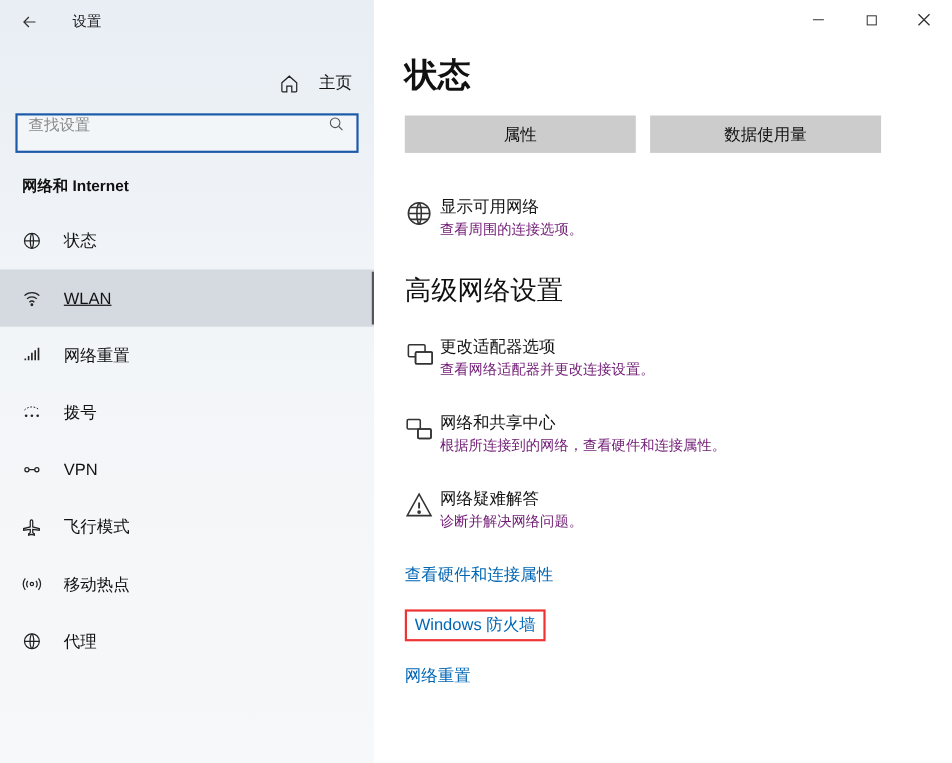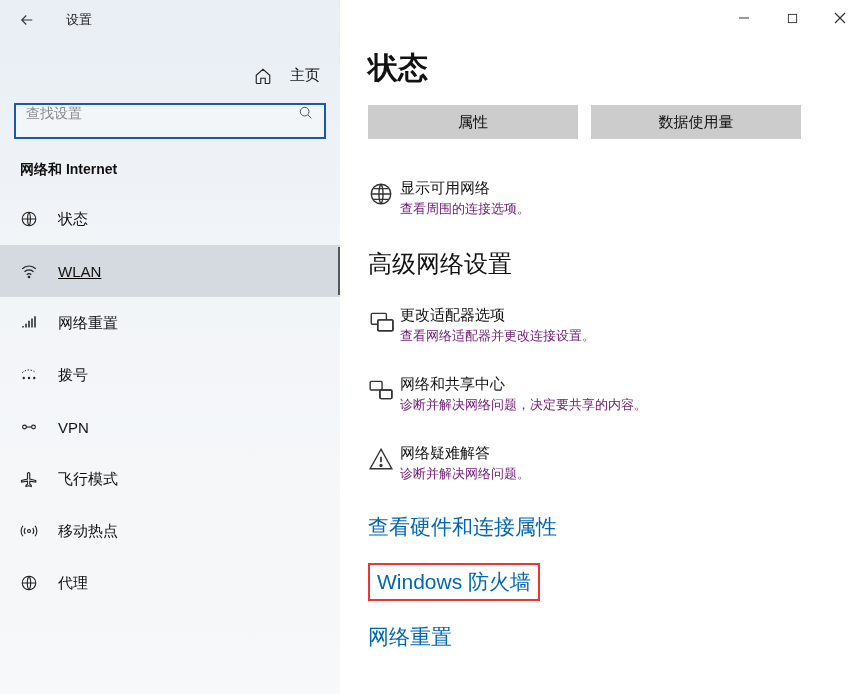--- a/index.html
+++ b/index.html
@@ -173,21 +173,21 @@
     
     .sub-h {
       font-size: 24px;
       font-weight: 400;
       color: #111;
       margin-bottom: 26px;
     }
     
     .link-txt {
       color: #0066b4;
-      font-size: 21px;
+      font-size: 15px;
       cursor: pointer;
       display: inline-block;
       margin-bottom: 22px;
     }
     .highlight-box {
       border: 2px solid #e33;
       padding: 3px 7px;
       display: inline-block;
       margin-bottom: 22px;
       text-decoration: underline;
@@ -364,21 +364,21 @@
     <div class="info-row">
       <span class="ricon">
         <svg width="26" height="26" viewBox="0 0 24 24" fill="none" stroke="currentColor" stroke-width="1.3">
             <rect x="2" y="4" width="11" height="8" rx="1"></rect>
             <rect x="11" y="12" width="11" height="8" rx="1" fill="#fff"></rect>
             <rect x="11" y="12" width="11" height="8" rx="1"></rect>
           </svg>
       </span>
       <div class="rtxt">
         <div class="rtitle">网络和共享中心</div>
-        <div class="rdesc">诊断并解决网络问题，决定要共享的内容。</div>
+        <div class="rdesc">根据所连接到的网络，查看硬件和连接属性。</div>
       </div>
     </div>
 
     <div class="info-row">
       <span class="ricon">
         <svg width="26" height="26" viewBox="0 0 24 24" fill="none" stroke="currentColor" stroke-width="1.3">
             <path d="M12 3L2 21h20L12 3z"></path>
             <path d="M12 10v5" stroke-width="1.6"></path>
             <circle cx="12" cy="18" r="0.9" fill="currentColor"></circle>
           </svg>

